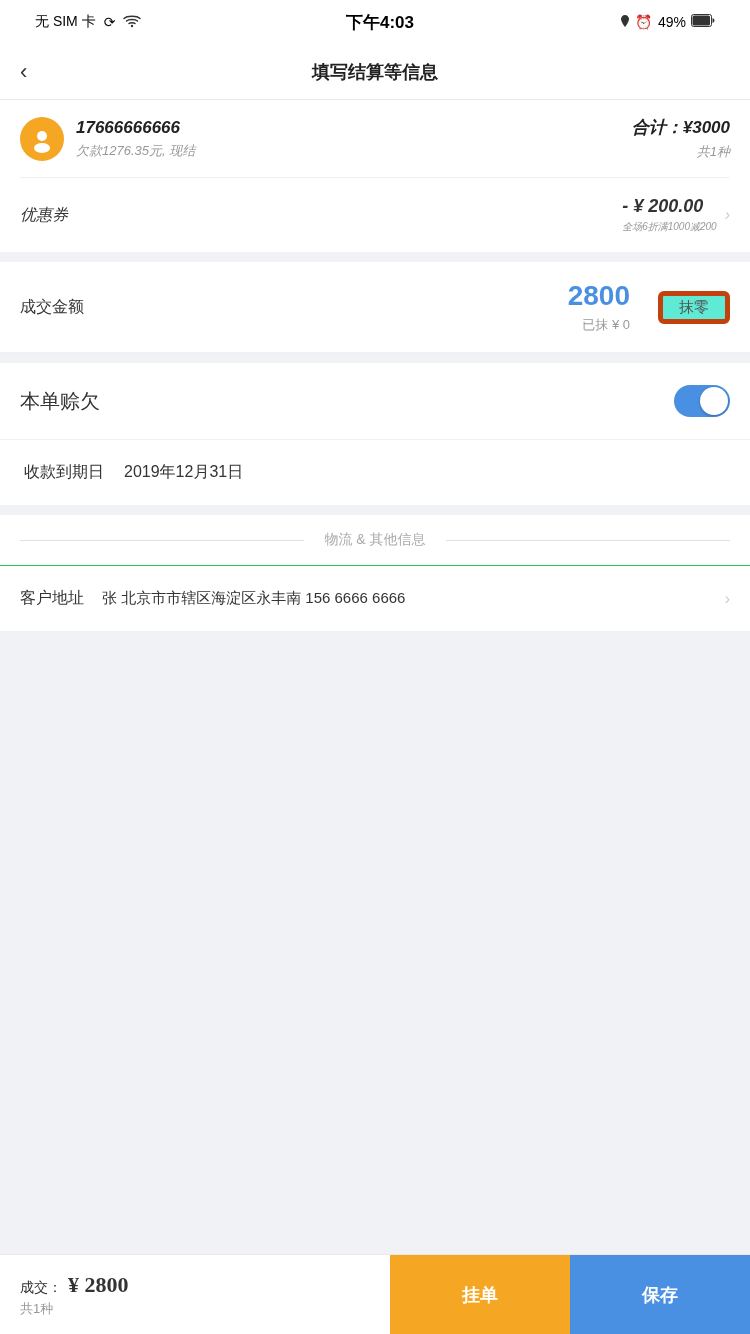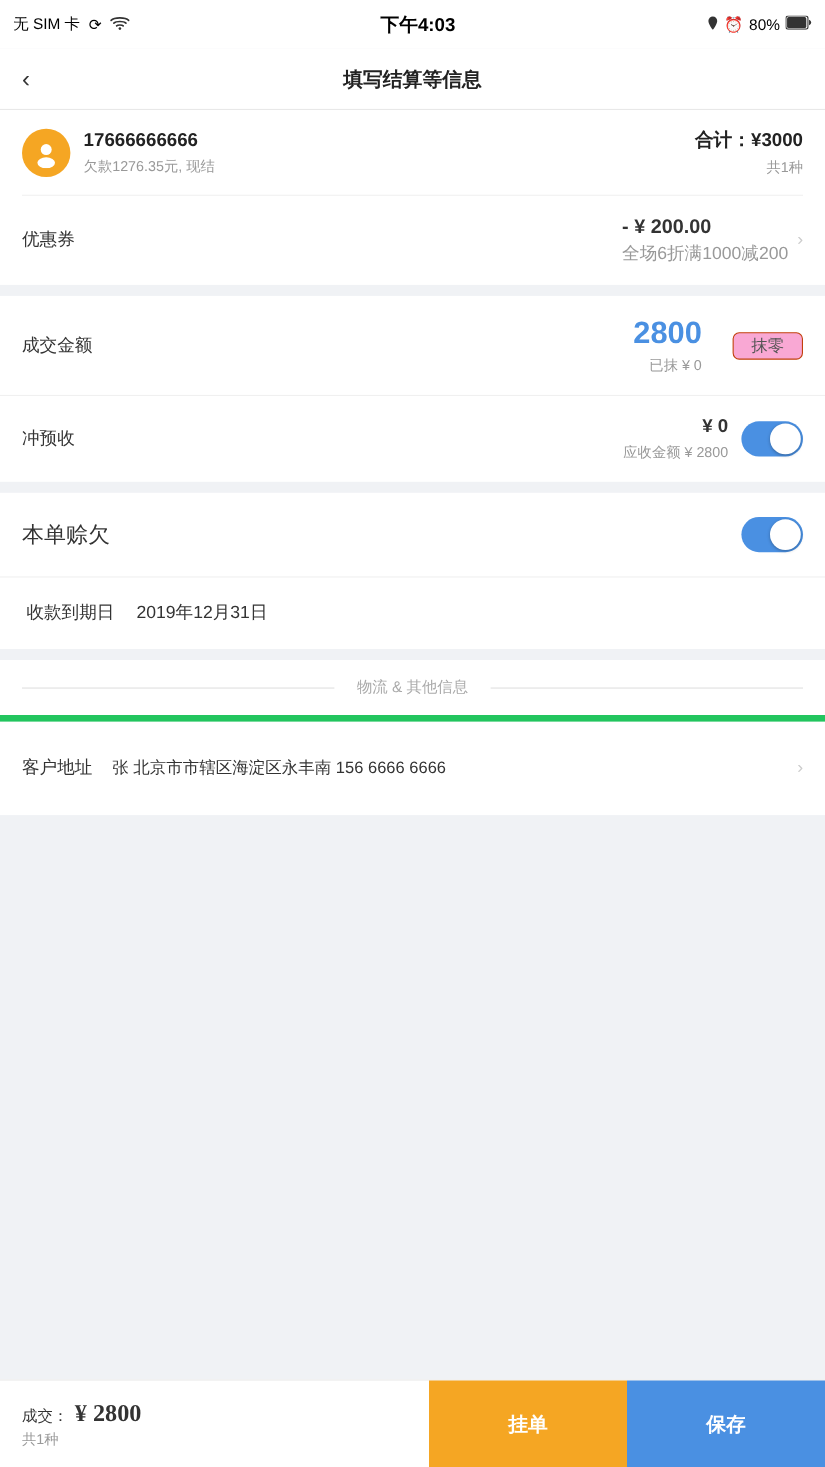--- a/index.html
+++ b/index.html
@@ -13,21 +13,21 @@
       overflow-x: hidden;
     }
 
     
     .status-bar {
       background: #fff;
       height: 44px;
       display: flex;
       align-items: center;
       justify-content: space-between;
-      padding: 0 12px;
+      padding: 0 35px;
       font-size: 15px;
       font-weight: 500;
     }
     .status-left { display: flex; align-items: center; gap: 8px; font-size: 14px; }
     .status-center { font-size: 17px; font-weight: 600; }
     .status-right { display: flex; align-items: center; gap: 5px; font-size: 14px; }
 
     
     .nav-bar {
       background: #fff;
@@ -55,20 +55,21 @@
     .content {
       background: #f0f2f5;
       padding-bottom: 90px;
     }
 
     
     .card {
       background: #fff;
       margin-bottom: 10px;
       padding: 0 20px;
+      font-style: italic;
     }
 
     
     .customer-row {
       display: flex;
       align-items: center;
       justify-content: space-between;
       padding: 16px 0;
     }
     .customer-left {
@@ -96,45 +97,45 @@
     .coupon-row {
       display: flex;
       align-items: center;
       justify-content: space-between;
       padding: 18px 0;
       border-top: 1px solid #f0f0f0;
     }
     .coupon-label { font-size: 16px; color: #333; }
     .coupon-right { display: flex; align-items: center; gap: 8px; }
     .coupon-discount { font-size: 18px; font-weight: 600; color: #333; }
-    .coupon-detail { font-size: 16px; color: #999; margin-top: 3px; text-align: right; }
+    .coupon-detail { font-size: 10px; color: #999; margin-top: 3px; text-align: right; }
     .chevron-icon { font-size: 16px; color: #ccc; }
 
     
     .amount-section {
       background: #fff;
       margin-bottom: 10px;
     }
     .amount-row {
       display: flex;
       align-items: center;
       justify-content: space-between;
       padding: 18px 20px;
       border-bottom: 1px solid #f0f0f0;
     }
     .amount-label { font-size: 16px; color: #333; }
     .amount-right { display: flex; align-items: center; gap: 28px; }
     .amount-value { font-size: 28px; font-weight: 700; color: #4a90e2; }
     .round-btn {
-      border: 1px solid #c2410c;
+      border: 5px solid #c2410c;
       border-radius: 6px;
       padding: 2px 16px;
       font-size: 15px;
       color: #555;
-      background: #f9a8d4;
+      background: #5eead4;
       cursor: pointer;
     }
     .amount-sub { font-size: 13px; color: #999; text-align: right; margin-top: 4px; }
 
     
     .precollect-row {
       display: flex;
       align-items: center;
       justify-content: space-between;
       padding: 18px 20px;
@@ -209,22 +210,22 @@
     .divider-text {
       font-size: 14px;
       color: #aaa;
     }
 
     
     .address-row {
       display: flex;
       align-items: center;
       justify-content: space-between;
-      padding: 32px 20px;
-      border-top: 6px solid #22c55e;
+      padding: 22px 20px;
+      border-top: 1px solid #22c55e;
     }
     .address-label { font-size: 16px; color: #333; min-width: 70px; }
     .address-content { font-size: 15px; color: #333; flex: 1; margin: 0 12px; }
 
     
     .extra-space {
       height: 140px;
       background: #f0f2f5;
     }
 
@@ -288,21 +289,21 @@
     </span>
   </div>
   <div class="status-center">下午4:03</div>
   <div class="status-right">
     <span>
       <svg width="12" height="14" viewBox="0 0 12 14" fill="none">
         <path d="M6 1C3.8 1 2 2.8 2 5c0 3 4 8 4 8s4-5 4-8c0-2.2-1.8-4-4-4z" fill="#333"></path>
       </svg>
     </span>
     <span>⏰</span>
-    <span>80%</span>
+    <span>49%</span>
     <span>
       <svg width="24" height="13" viewBox="0 0 24 13">
         <rect x="0.5" y="0.5" width="20" height="12" rx="2" stroke="#333" stroke-width="1" fill="none"></rect>
         <rect x="1.5" y="1.5" width="17.5" height="10" rx="1.5" fill="#333"></rect>
         <path d="M21.5 4v5c1.2-.5 2-1.4 2-2.5s-.8-2-2-2.5z" fill="#333"></path>
       </svg>
     </span>
   </div>
 </div>
 
@@ -350,32 +351,20 @@
       <span class="amount-label">成交金额</span>
       <div class="amount-right">
         <div>
           <span class="amount-value">2800</span>
           <div class="amount-sub">已抹 ¥ 0</div>
         </div>
         <button class="round-btn">抹零</button>
       </div>
     </div>
 
-    <div class="precollect-row">
-      <span class="precollect-label">冲预收</span>
-      <div class="precollect-right">
-        <div class="precollect-val-col">
-          <div class="precollect-amount">¥ 0</div>
-          <div class="precollect-sub">应收金额 ¥ 2800</div>
-        </div>
-        <div class="toggle">
-          <div class="toggle-knob"></div>
-        </div>
-      </div>
-    </div>
   </div>
 
   <div class="debit-section">
     <div class="debit-row">
       <span class="debit-label">本单赊欠</span>
       <div class="toggle">
         <div class="toggle-knob"></div>
       </div>
     </div>
 

